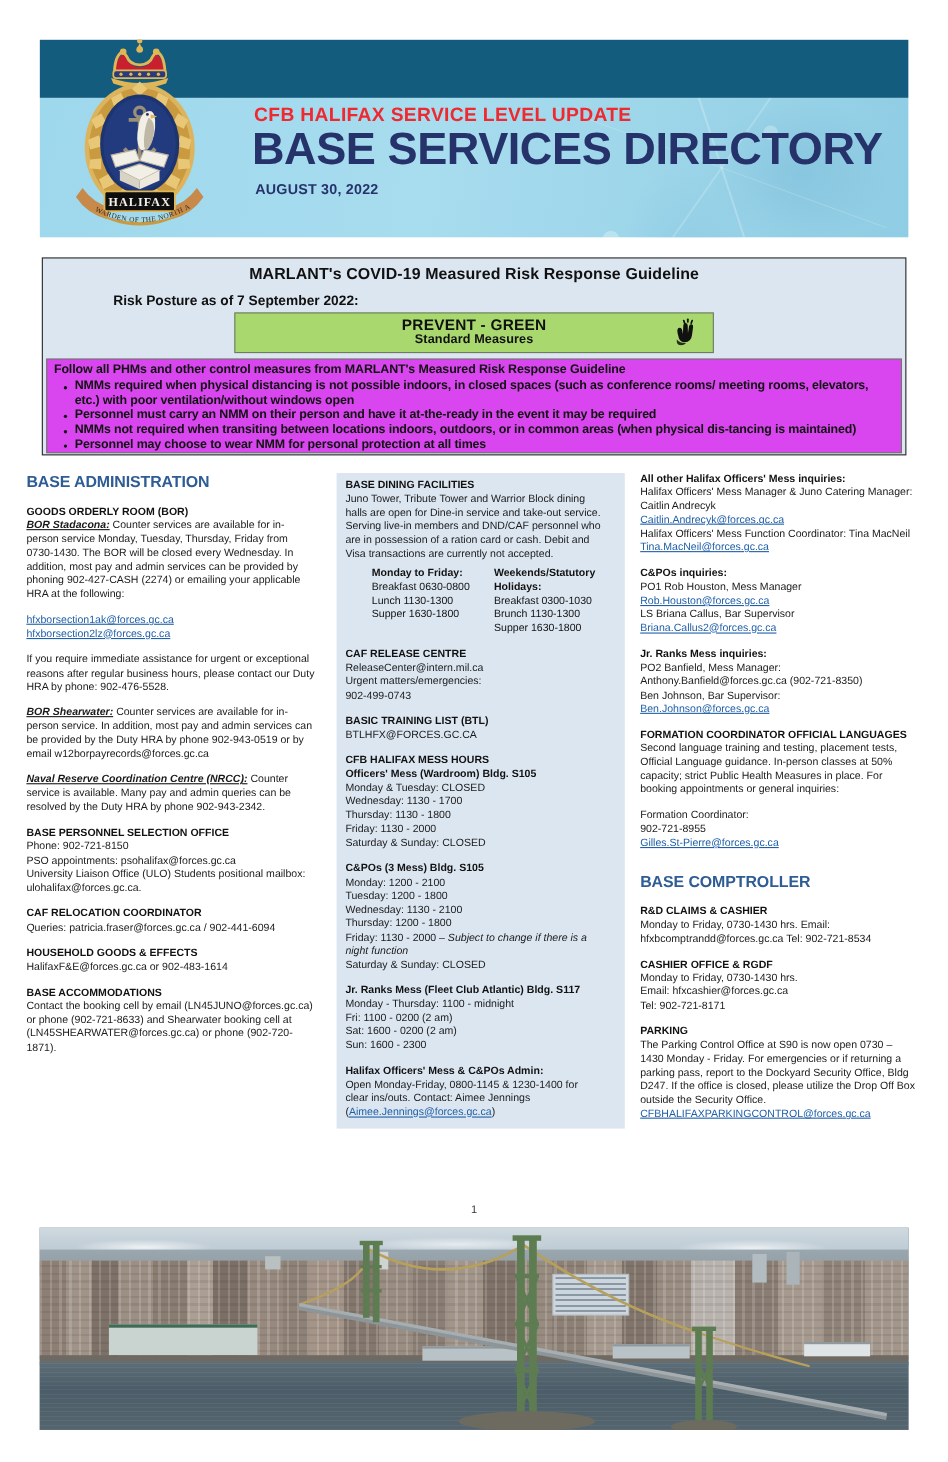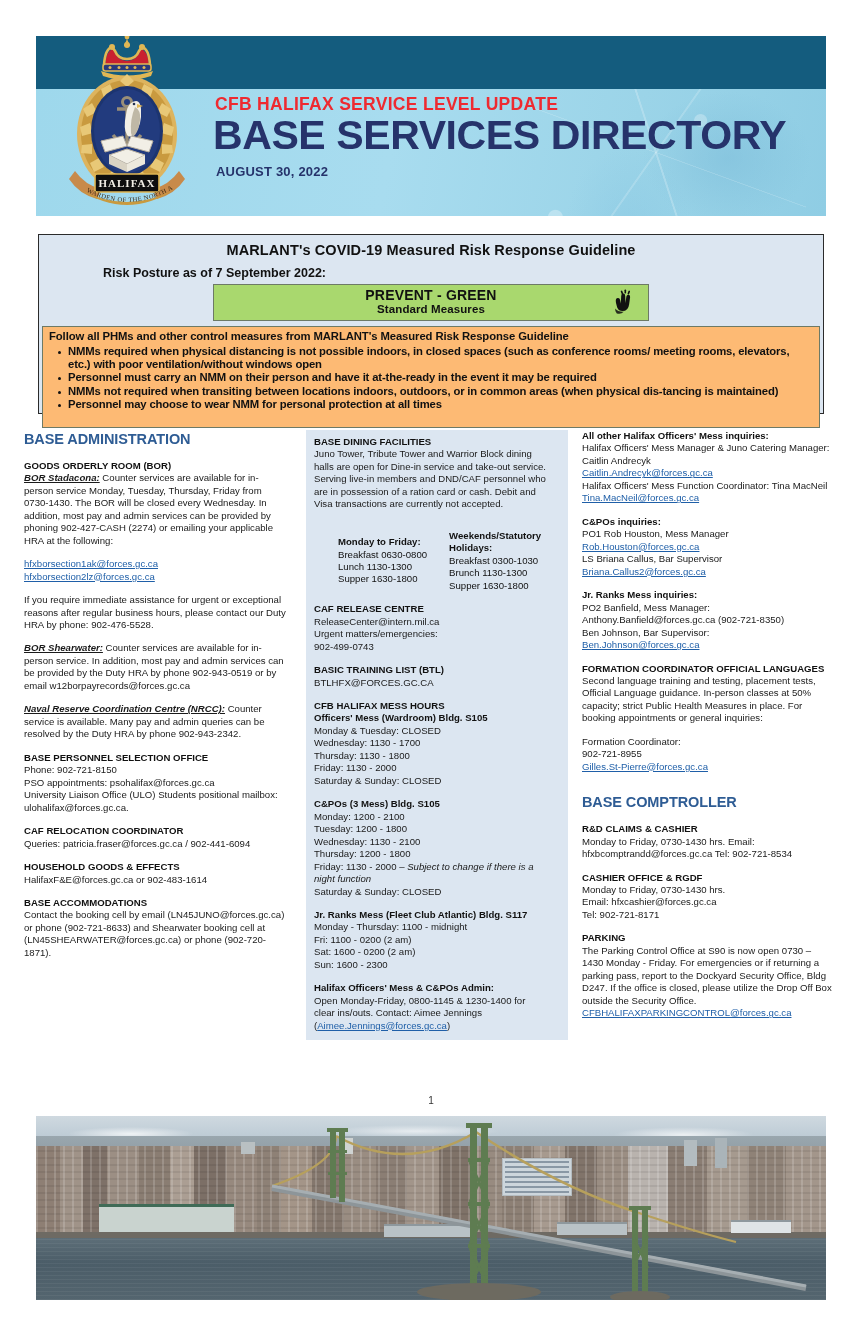--- a/index.html
+++ b/index.html
@@ -30,21 +30,21 @@
       radial-gradient(ellipse 120px 95px at 70% 45%, rgba(120,185,215,.45), transparent 70%),
       radial-gradient(ellipse 90px 120px at 40% 78%, rgba(130,195,225,.35), transparent 70%);
   }
   .banner-bottom::after{
     content:"";position:absolute;right:20px;top:0;width:300px;height:127px;
     background:
       linear-gradient(72deg, transparent 49.6%, rgba(255,255,255,.22) 49.8%, rgba(255,255,255,.22) 50.2%, transparent 50.4%),
       linear-gradient(-55deg, transparent 49.6%, rgba(255,255,255,.18) 49.8%, rgba(255,255,255,.18) 50.2%, transparent 50.4%),
       linear-gradient(20deg, transparent 49.7%, rgba(255,255,255,.15) 49.85%, rgba(255,255,255,.15) 50.15%, transparent 50.3%);
   }
-  .banner-text{position:absolute;left:177px;top:60px;z-index:5;}
+  .banner-text{position:absolute;left:193px;top:60px;z-index:5;}
   .ttl-red{
     color:#EE2A30;font-size:17.5px;font-weight:bold;letter-spacing:.3px;
     line-height:1;margin:0 0 1px 2px;
   }
   .ttl-main{
     color:#26336B;font-size:41px;font-weight:bold;letter-spacing:-.4px;
     line-height:.98;margin:0;
   }
   .ttl-date{
     color:#26336B;font-size:13px;font-weight:bold;letter-spacing:.2px;
@@ -67,22 +67,22 @@
     font-size:12.5px;font-weight:bold;color:#111;margin:8px 0 0 64px;
   }
   .prevent{
     margin:4px auto 0;width:436px;height:37px;background:#A9D86E;
     border:1.2px solid #6d7a66;box-sizing:border-box;position:relative;
   }
   .prevent-t1{text-align:center;font-size:14px;font-weight:bold;color:#111;margin-top:2px;letter-spacing:.2px;}
   .prevent-t2{text-align:center;font-size:11.5px;font-weight:bold;color:#111;letter-spacing:.1px;}
   .hand-icon{position:absolute;right:14px;top:4px;width:22px;height:26px;}
   .green-panel{
-    margin:5px 3px 0 3px;background:#fdba74;border:1.2px solid #6d7a66;
-    box-sizing:border-box;padding:3px 6px 16px 6px;
+    margin:5px 3px 0 3px;background:#d946ef;border:1.2px solid #6d7a66;
+    box-sizing:border-box;padding:3px 6px 0 6px;
   }
   .gp-lead{font-size:11.3px;font-weight:bold;color:#111;letter-spacing:-.1px;}
   .gp-list{margin:3px 0 0 0;padding:0;list-style:none;}
   .gp-list li{
     font-size:11.3px;font-weight:bold;color:#111;padding-left:19px;position:relative;
     line-height:1.17;letter-spacing:-.15px;
   }
   .gp-list li::before{
     content:"";position:absolute;left:9px;top:6px;width:3px;height:3px;
     background:#111;border-radius:50%;
@@ -103,21 +103,21 @@
   .sub-head{font-weight:bold;font-size:9.6px;color:#111;margin:0;}
   p{margin:0 0 0 0;}
   .blk{margin-bottom:11px;}
   .blk.tight{margin-bottom:0;}
   .ital-u{font-style:italic;font-weight:bold;text-decoration:underline;}
   a.lnk{color:#1F5FA8;text-decoration:underline;}
   .spacer{height:11px;}
   .ital{font-style:italic;}
 
   
-  .hours{margin:19px 0 0 24px;display:flex;gap:22px;align-items:center;}
+  .hours{margin:5px 0 0 24px;display:flex;gap:22px;}
   .hours-col{}
   .hours-col .hh{font-weight:bold;font-size:9.6px;color:#111;}
   .hours-col .hr{font-size:9.6px;color:#111;}
 
   
   .pageno{
     position:absolute;left:0;top:1095px;width:862px;text-align:center;
     font-size:10px;color:#333;
   }
 

